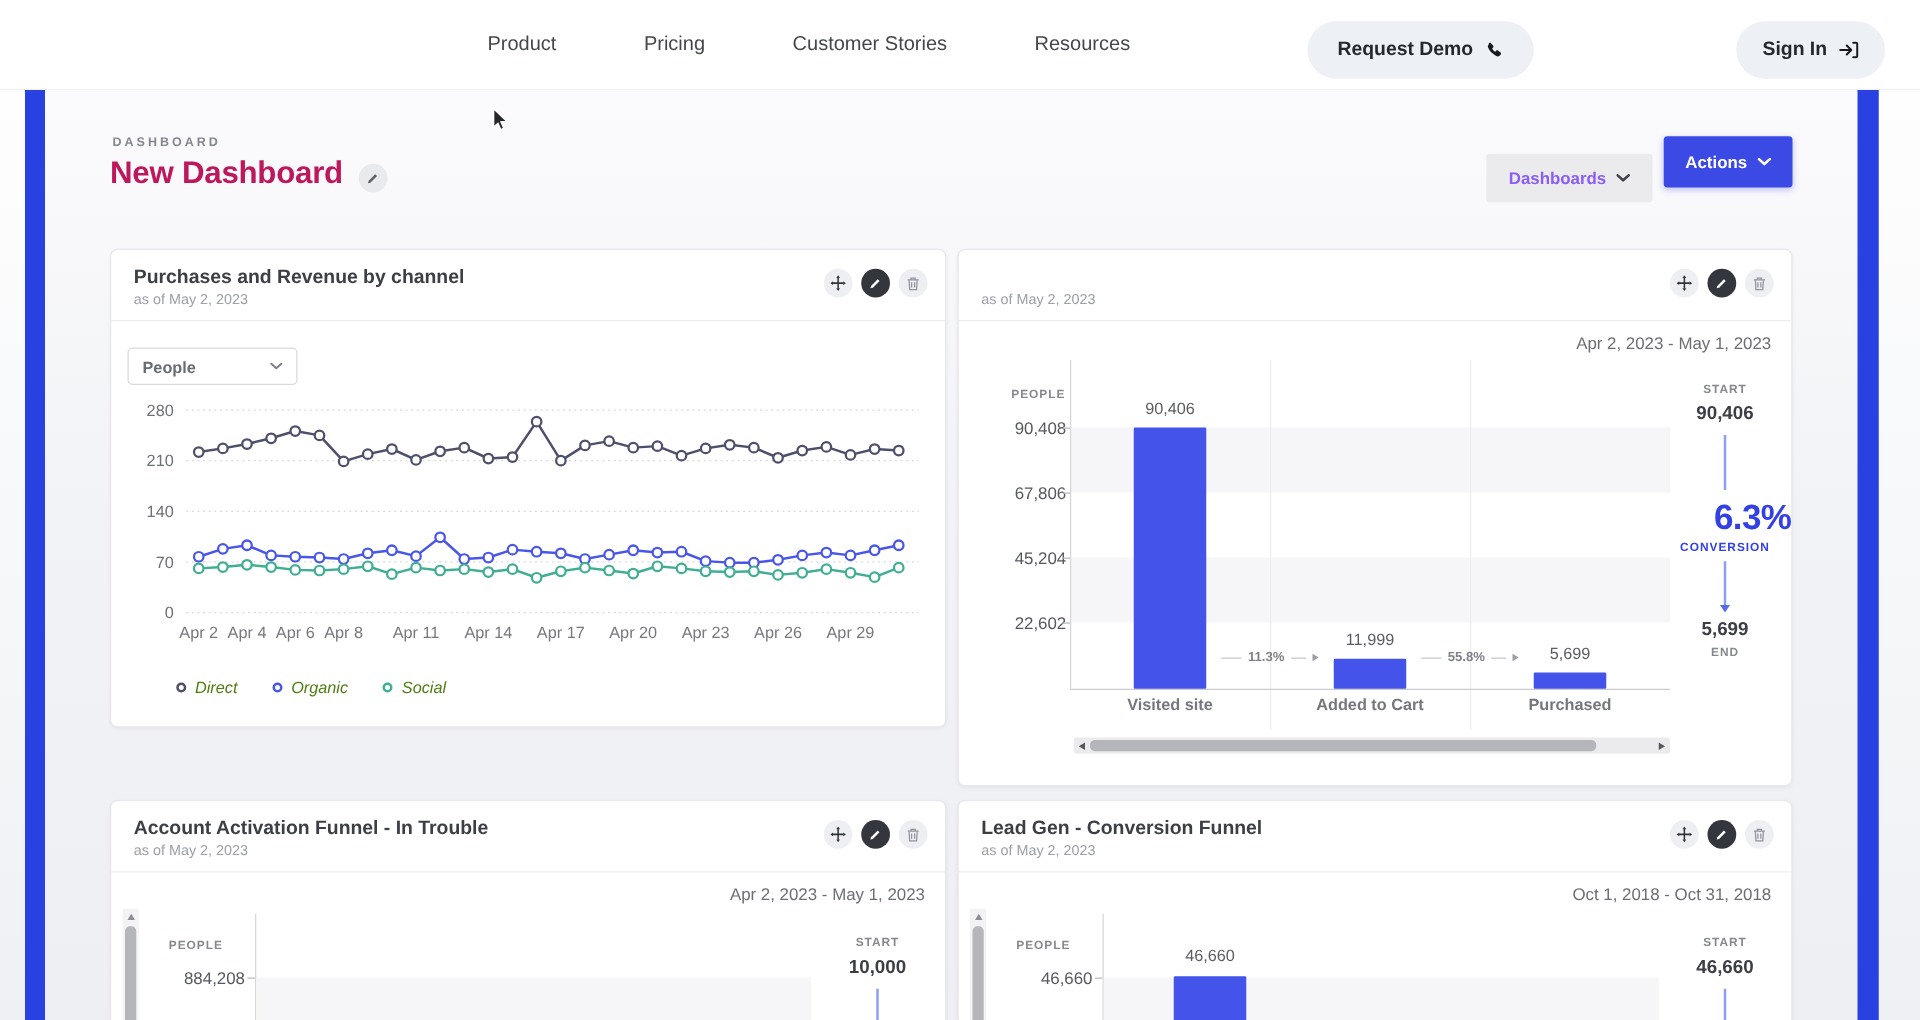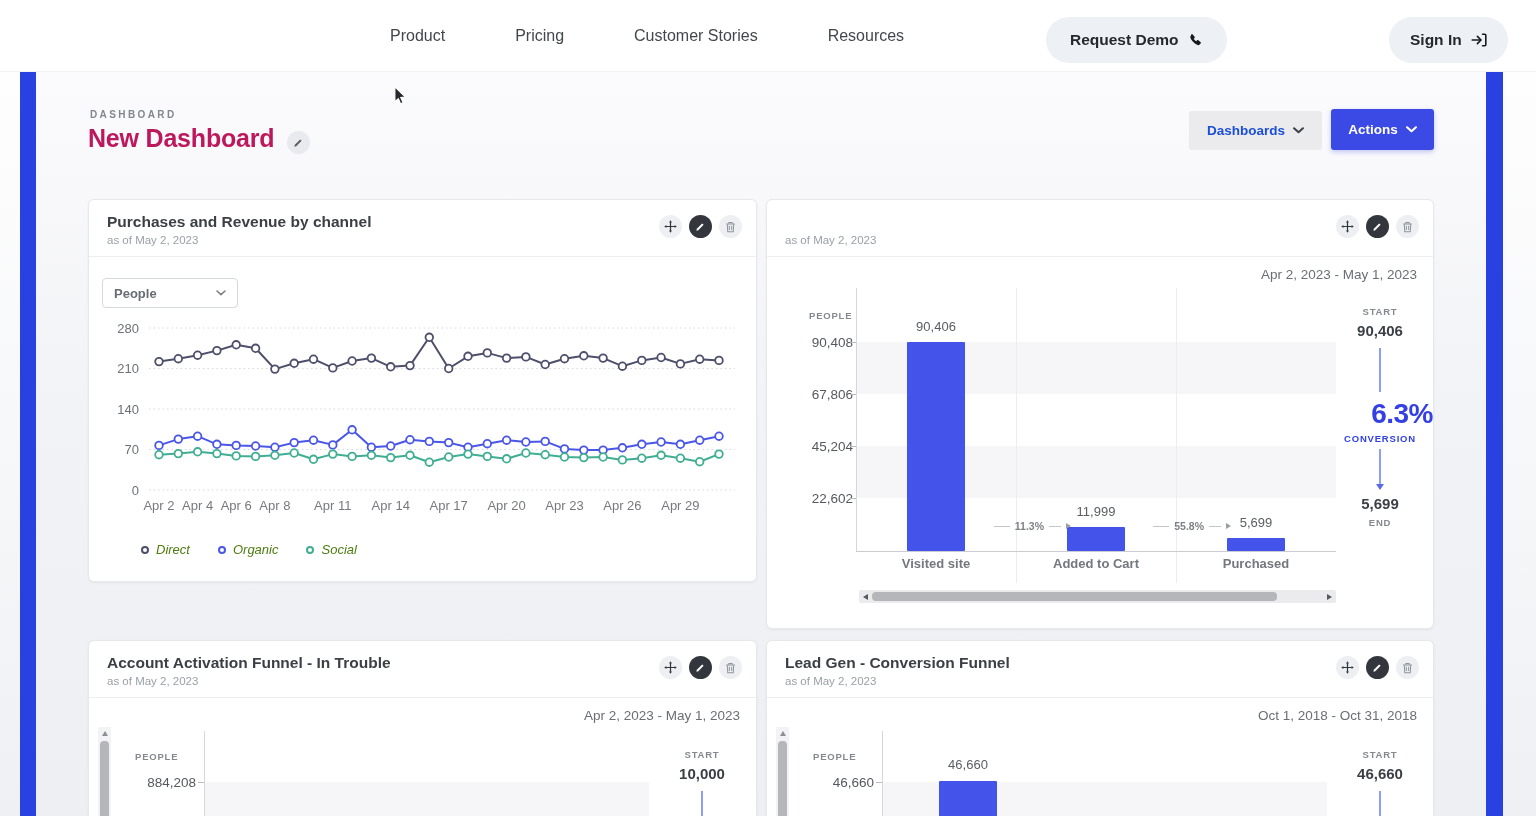--- a/index.html
+++ b/index.html
@@ -28,21 +28,21 @@
   .content-bg { position:absolute; left:36px; top:72px; width:1450px; height:744px;
     background:linear-gradient(180deg,#fbfbfd 0%,#f2f3f6 45%,#edeff2 100%); }
 
   
   .eyebrow { position:absolute; left:90px; top:109px; font-size:10px; font-weight:700; color:#83878e; letter-spacing:2.4px; }
   .page-title { position:absolute; left:88px; top:124px; font-size:25px; font-weight:700; color:#be185d; letter-spacing:-0.2px; }
   .title-edit { position:absolute; left:287px; top:131px; width:23px; height:23px; border:none; border-radius:50%;
     background:#e8eaee; display:flex; align-items:center; justify-content:center; cursor:pointer; }
   .btn { position:absolute; border:none; border-radius:3px; font-family:inherit; font-weight:700;
     font-size:13.5px; display:flex; align-items:center; justify-content:center; gap:8px; cursor:pointer; }
-  .btn.dashboards { left:1189px; top:111px; width:133px; height:39px; background:#ebebed; color:#1d4ed8; }
+  .btn.dashboards { left:1189px; top:123px; width:133px; height:39px; background:#ebebed; color:#8b5cf6; }
   .btn.actions { left:1331px; top:109px; width:103px; height:41px; background:#3c4ae5; color:#fff;
     box-shadow:0 2px 5px rgba(60,74,229,.3); }
 
   
   .card { position:absolute; background:#fff; border:1px solid #e7e8eb; border-radius:6px;
     box-shadow:0 1px 3px rgba(25,28,50,.05); overflow:hidden;margin-top:21px; }
   .card-title { position:absolute; left:18px; top:13px; font-size:15.5px; font-weight:700; color:#3c4046; }
   .card-subtitle { position:absolute; left:18px; top:34px; font-size:11.5px; color:#9aa0a7; }
   .card-divider { position:absolute; left:0; top:56px; width:100%; height:1px; background:#ededf0; }
   .icon-btns { position:absolute; right:14px; top:15px; display:flex; gap:7px; }
@@ -64,21 +64,21 @@
   
   .f-band { position:absolute; background:#f6f6f8; }
   .f-axis { position:absolute; width:1px; background:#d6d7da; }
   .f-tick-num { position:absolute; font-size:13.5px; color:#55585e; text-align:right; }
   .f-tick-dash { position:absolute; width:6px; height:1px; background:#b9bbc0; }
   .f-sep { position:absolute; width:1px; background:#ededf0; }
   .f-base { position:absolute; height:1px; background:#cbccd0; }
   .f-bar { position:absolute; background:#4453e9; border-radius:1px; }
   .f-barval { position:absolute; font-size:13px; color:#5a5e64; text-align:center; }
   .f-cat { position:absolute; top:356px; font-size:13px; font-weight:700; color:#74777d; text-align:center; }
-  .trans { position:absolute; display:flex; align-items:center; justify-content:flex-end; gap:5px; height:12px; }
+  .trans { position:absolute; display:flex; align-items:center; justify-content:center; gap:5px; height:12px; }
   .tdash { height:1px; background:#c3c5c9; }
   .tpct { font-size:10.5px; font-weight:700; color:#7e8288; }
   .tarrow { width:0; height:0; border-left:5px solid #9b9ea3; border-top:3.5px solid transparent; border-bottom:3.5px solid transparent; }
 
   
   .summary { position:absolute; left:570px; top:0; width:86px; height:100%; }
   .summary .axis-cap { position:absolute; left:0; right:0; text-align:center; }
   .sum-val { position:absolute; left:0; right:0; text-align:center; font-size:15px; font-weight:700; color:#3b3f45; }
   .sum-line { position:absolute; left:50%; width:2px; margin-left:-1px; background:#8e9ef2; }
   .sum-line.arrow::after { content:""; position:absolute; left:50%; bottom:-5px; transform:translateX(-50%);

